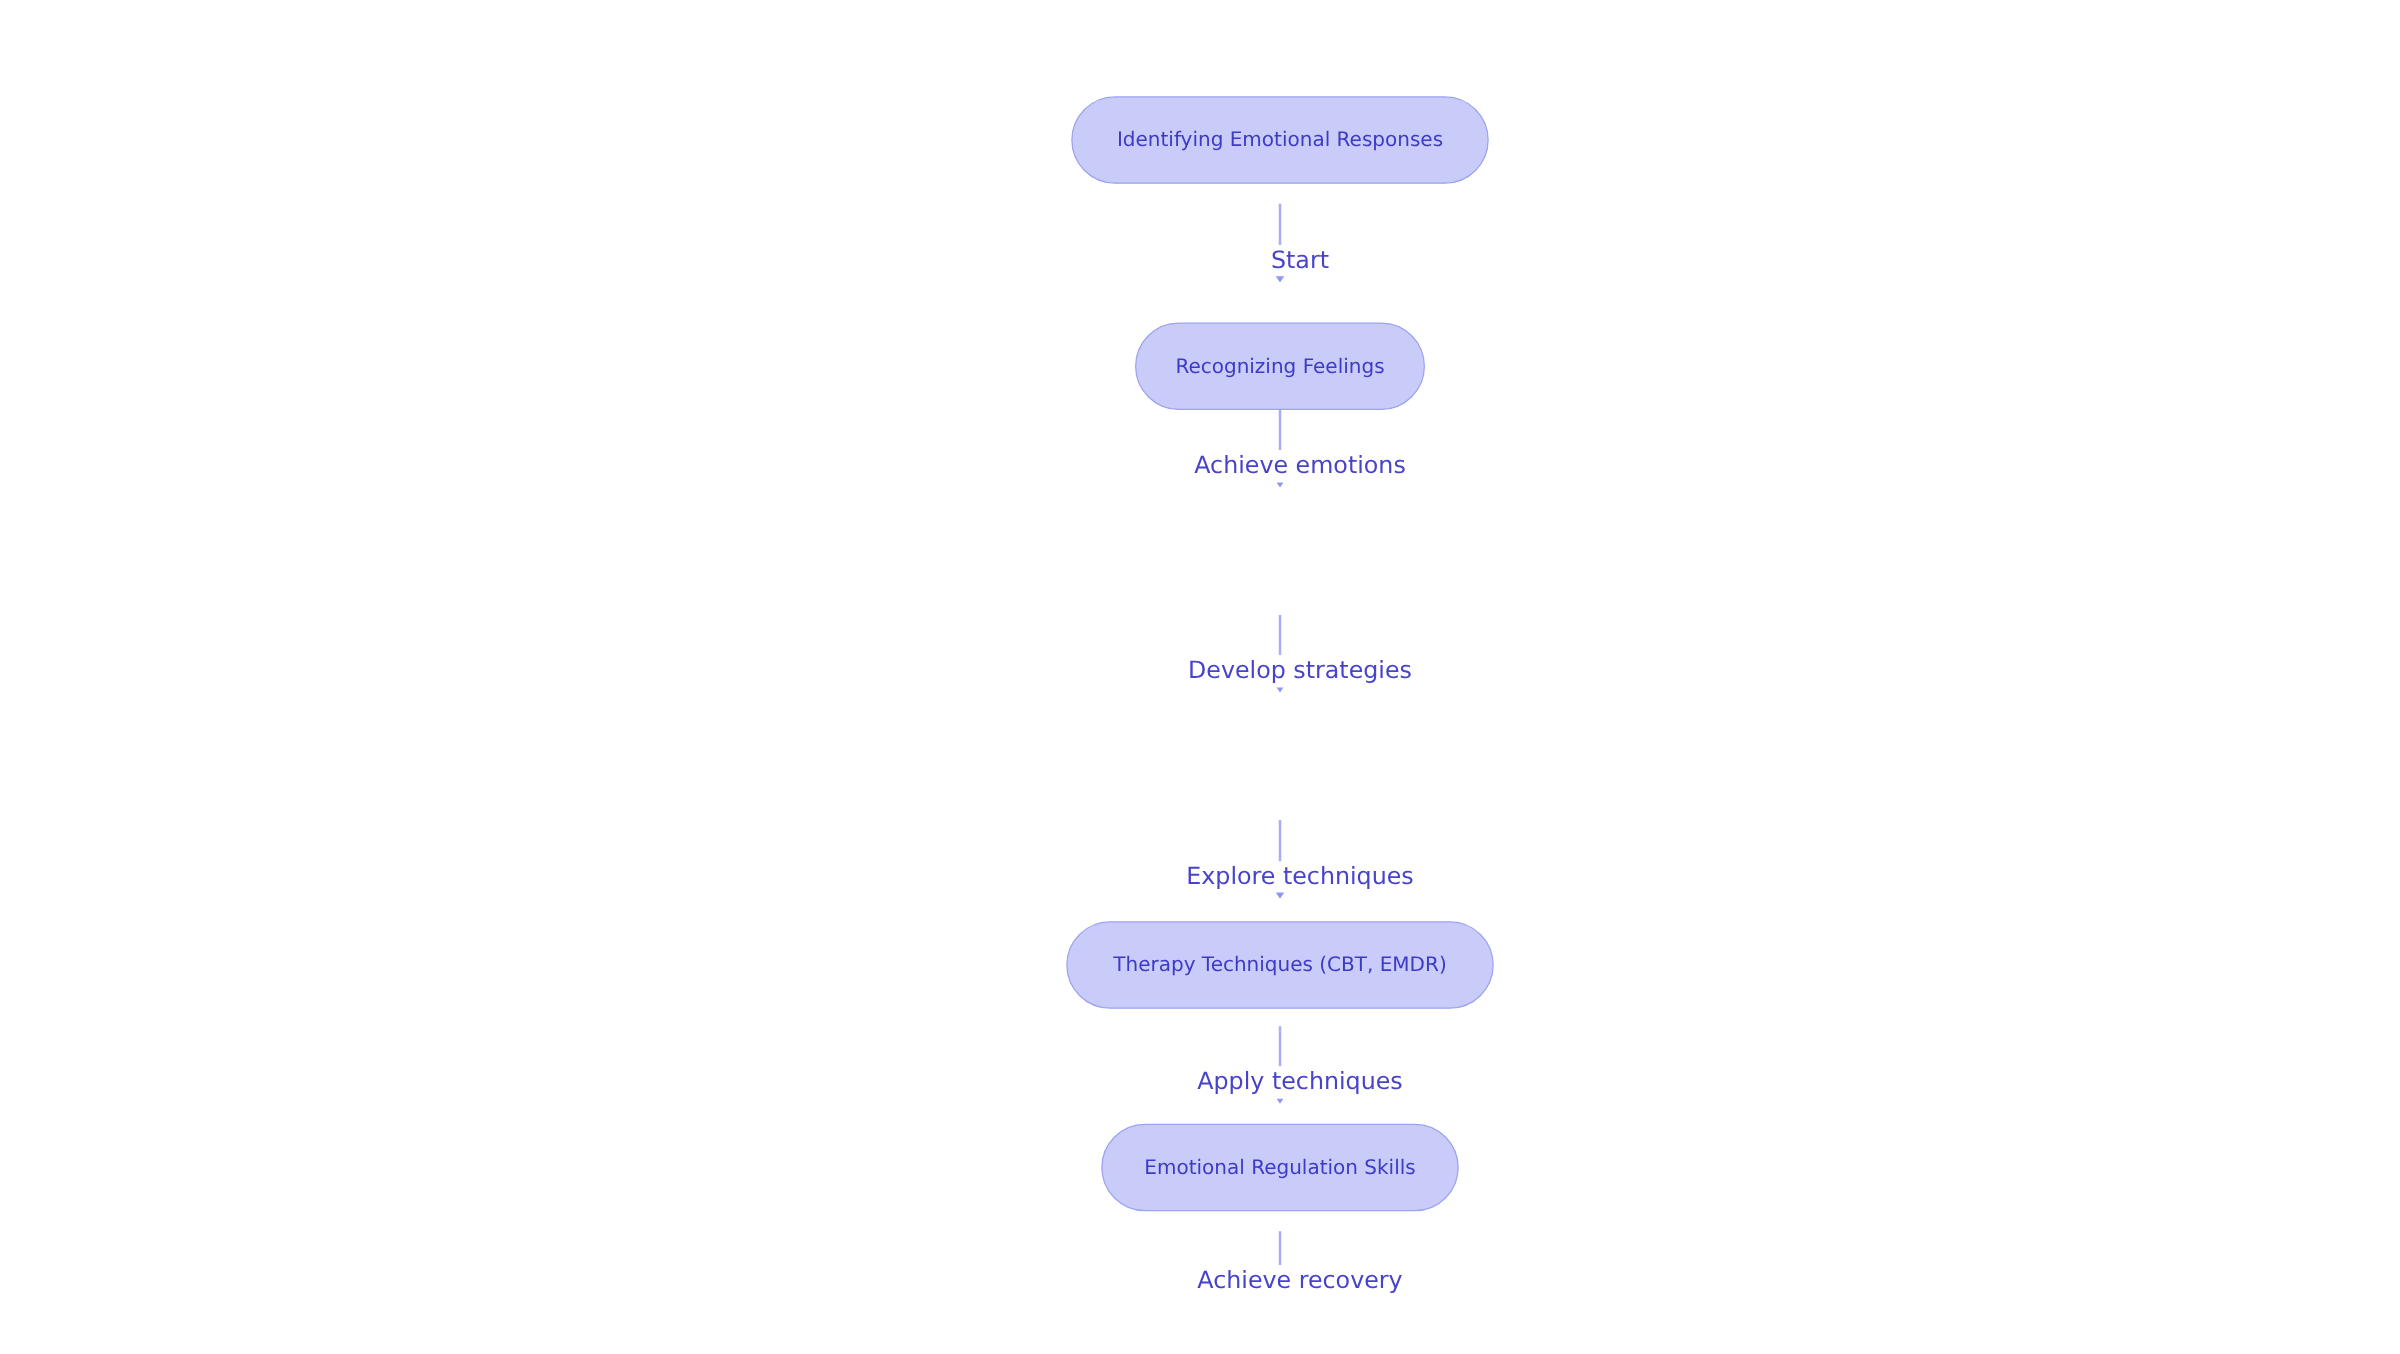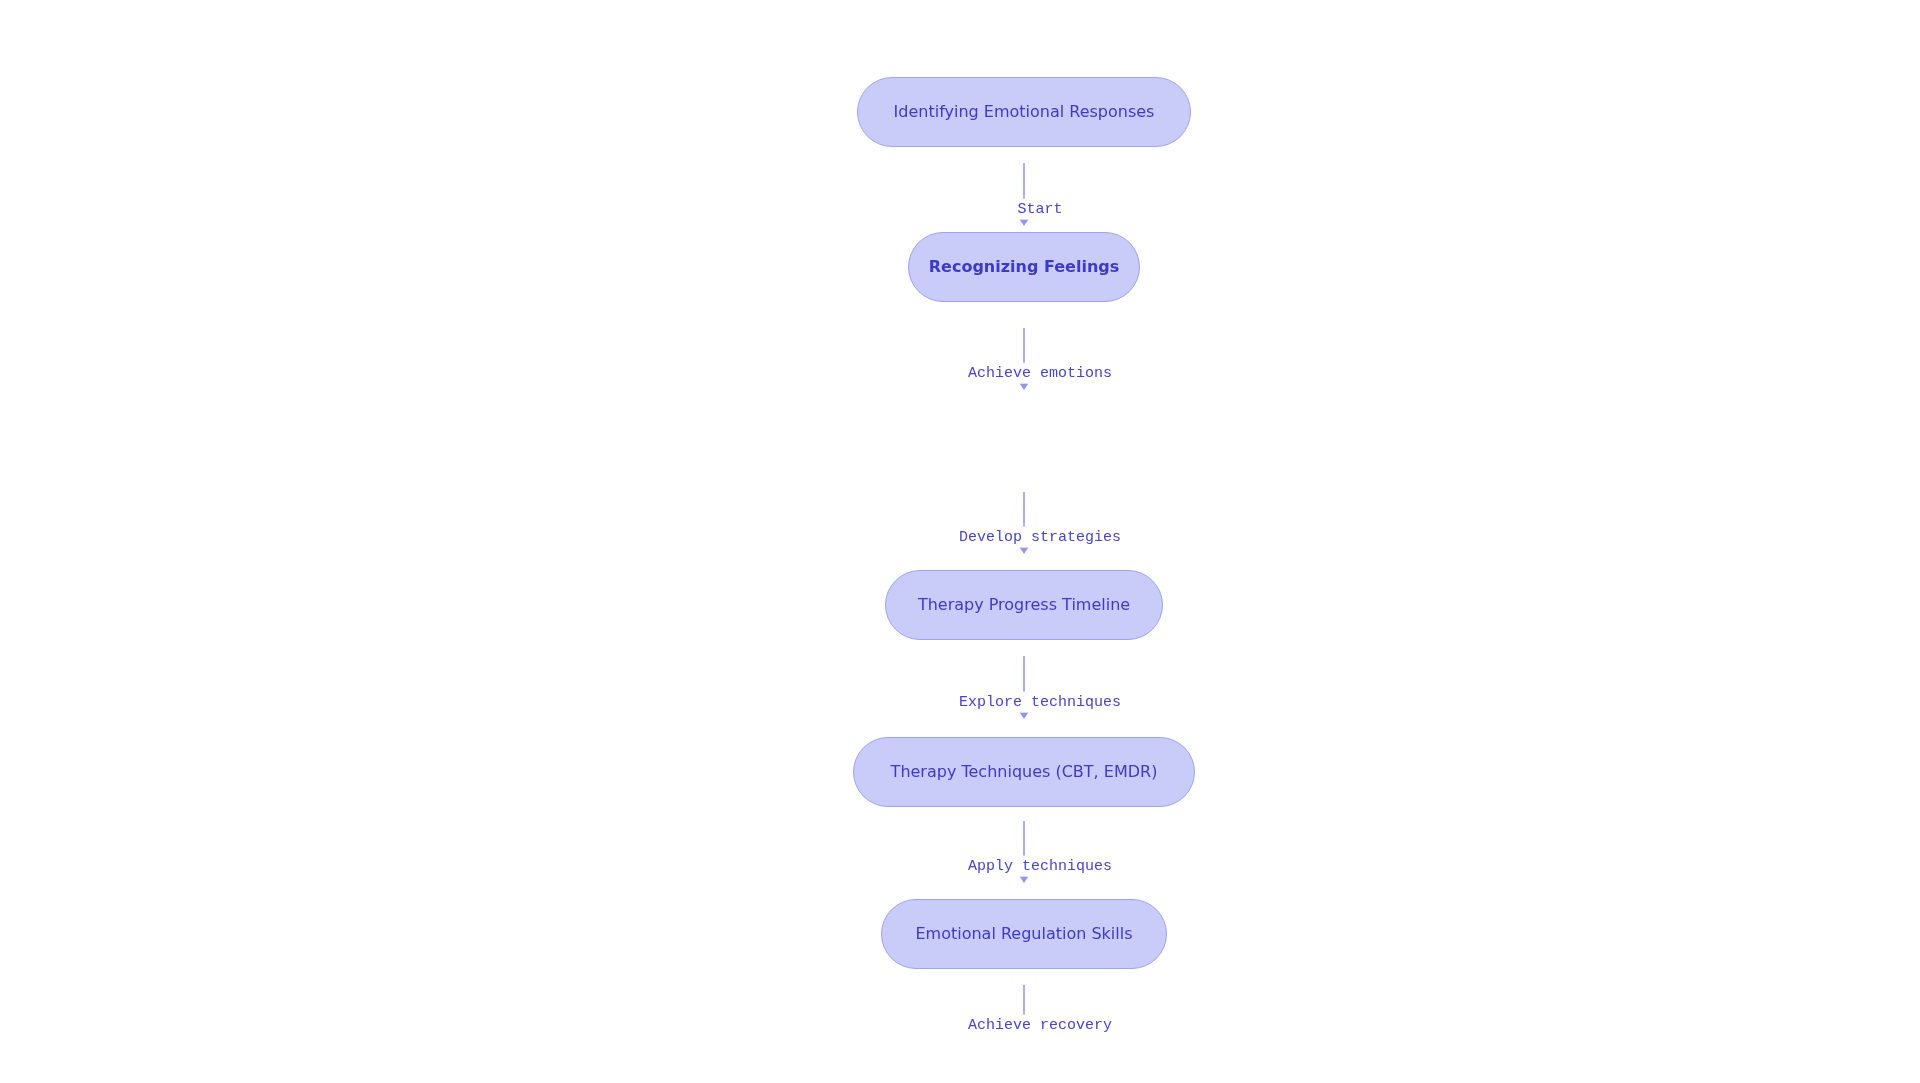--- a/index.html
+++ b/index.html
@@ -62,37 +62,35 @@
     border-top: 15px solid var(--head);
   }
   .edge .edge-label {
     position: absolute;
     left: 50%;
     top: 50%;
     transform: translate(-50%, -58%);
     background: var(--bg);
     padding: 2px 7px;
     color: var(--edge-text);
-    font-size: 15px;
+    font-size: 19px;
     line-height: 1.15;
     white-space: nowrap;
-    font-family: Liberation Mono, monospace;
   }
 </style>
 </head>
 <body>
 
 <div class="canvas">
 
   <div class="flow-node" style="left:793px; top:13px;  width:334px;">Identifying Emotional Responses</div>
 
-  <div class="flow-node" style="left:844px; top:168px; width:232px;font-weight:bold;">Recognizing Feelings</div>
+  <div class="flow-node" style="left:844px; top:194px; width:232px;">Recognizing Feelings</div>
 
 
-  <div class="flow-node" style="left:821px; top:506px; width:278px;">Therapy Progress Timeline</div>
 
   <div class="flow-node" style="left:789px; top:673px; width:342px;">Therapy Techniques (CBT, EMDR)</div>
 
   <div class="flow-node" style="left:817px; top:835px; width:286px;">Emotional Regulation Skills</div>
 
 
   <div class="edge" style="left:840px; top:83px; height:95px;">
     <div class="line"></div>
     <div class="head"></div>
     <span class="edge-label">Start</span>

